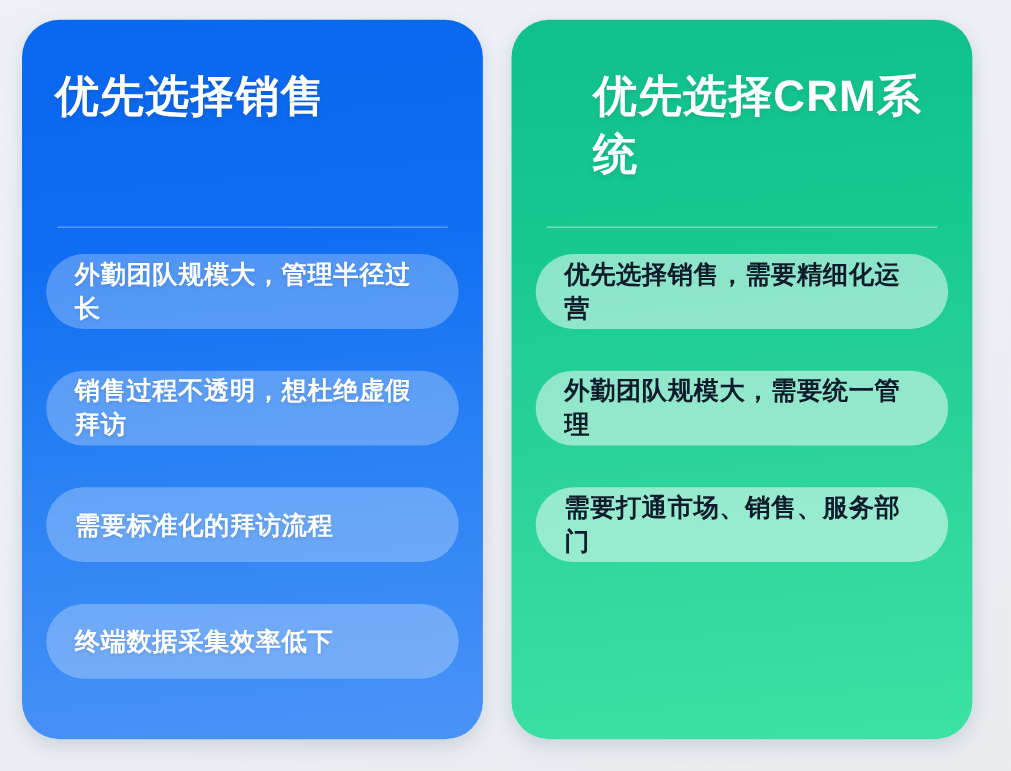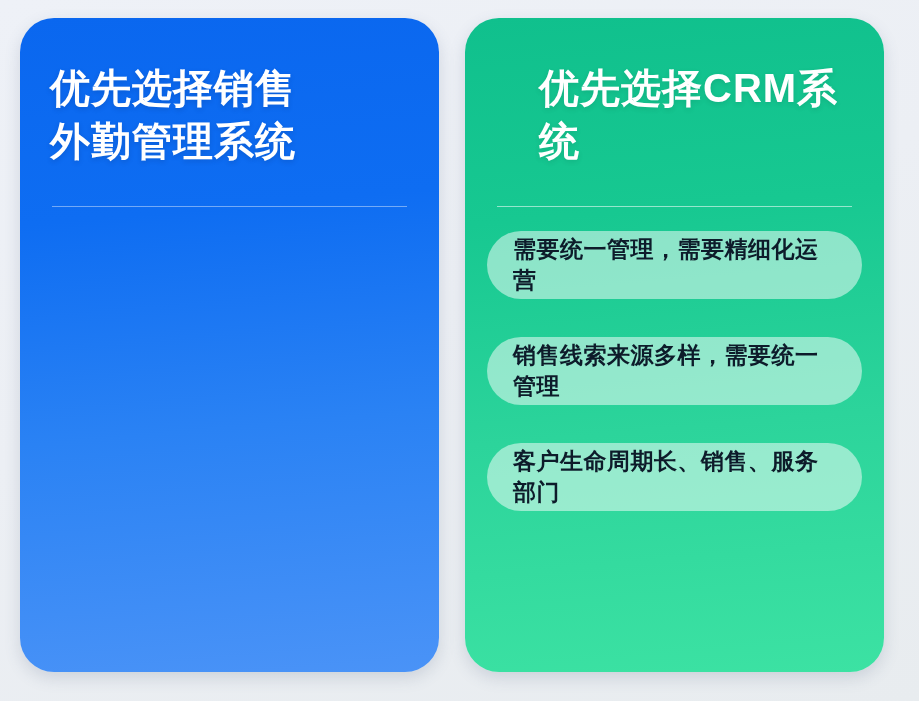--- a/index.html
+++ b/index.html
@@ -112,31 +112,37 @@
   }
 </style>
 </head>
 <body>
 
 <div class="stage">
   <div class="cards">
 
     <section class="card card-blue">
       <div class="title-area">
-        <h2 class="card-title"><span>优先选择销售</span><br><span>外勤管理系统</span></h2>
+        <h2 class="card-title"><span>优先选择销售</span><br></h2>
       </div>
       <div class="divider"></div>
+      <ul class="pill-list">
+        <li class="pill">外勤团队规模大，管理半径过长</li>
+        <li class="pill">销售过程不透明，想杜绝虚假拜访</li>
+        <li class="pill">需要标准化的拜访流程</li>
+        <li class="pill">终端数据采集效率低下</li>
+      </ul>
     </section>
 
     <section class="card card-green">
       <div class="title-area">
         <h2 class="card-title">优先选择CRM系统</h2>
       </div>
       <div class="divider"></div>
       <ul class="pill-list">
-        <li class="pill">需要统一管理，需要精细化运营</li>
-        <li class="pill">销售线索来源多样，需要统一管理</li>
-        <li class="pill">客户生命周期长、销售、服务部门</li>
+        <li class="pill">优先选择销售，需要精细化运营</li>
+        <li class="pill">外勤团队规模大，需要统一管理</li>
+        <li class="pill">需要打通市场、销售、服务部门</li>
       </ul>
     </section>
 
   </div>
 </div>
 
 </body></html>

